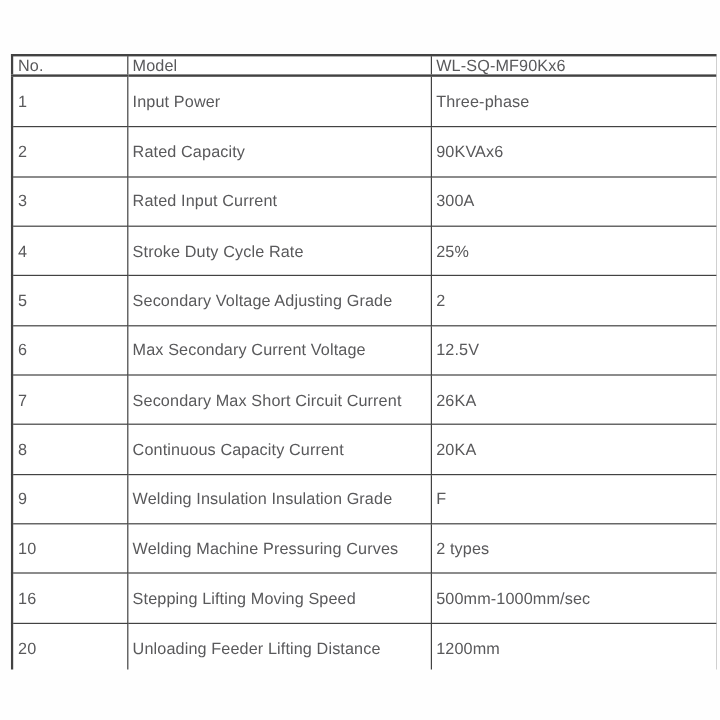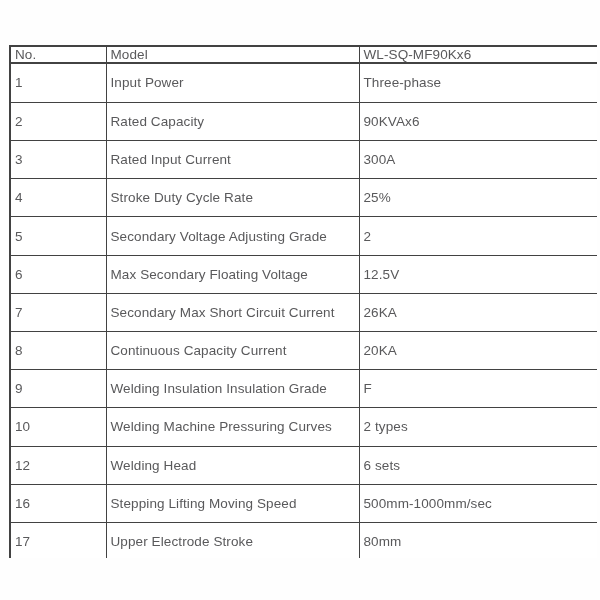--- a/index.html
+++ b/index.html
@@ -98,21 +98,21 @@
             <td>Stroke Duty Cycle Rate</td>
             <td>25%</td>
           </tr>
           <tr>
             <td>5</td>
             <td>Secondary Voltage Adjusting Grade</td>
             <td>2</td>
           </tr>
           <tr>
             <td>6</td>
-            <td>Max Secondary Floating Voltage</td>
+            <td>Max Secondary Current Voltage</td>
             <td>12.5V</td>
           </tr>
           <tr>
             <td>7</td>
             <td>Secondary Max Short Circuit Current</td>
             <td>26KA</td>
           </tr>
           <tr>
             <td>8</td>
             <td>Continuous Capacity Current</td>
@@ -122,30 +122,25 @@
             <td>9</td>
             <td>Welding Insulation Insulation Grade</td>
             <td>F</td>
           </tr>
           <tr>
             <td>10</td>
             <td>Welding Machine Pressuring Curves</td>
             <td>2 types</td>
           </tr>
           <tr>
-            <td>12</td>
-            <td>Welding Head</td>
-            <td>6 sets</td>
-          </tr>
-          <tr>
             <td>16</td>
             <td>Stepping Lifting Moving Speed</td>
             <td>500mm-1000mm/sec</td>
           </tr>
           <tr>
-            <td>17</td>
-            <td>Upper Electrode Stroke</td>
-            <td>80mm</td>
+            <td>20</td>
+            <td>Unloading Feeder Lifting Distance</td>
+            <td>1200mm</td>
           </tr>
         </tbody>
     </table>
   </div>
 </div>
 
 </body></html>

